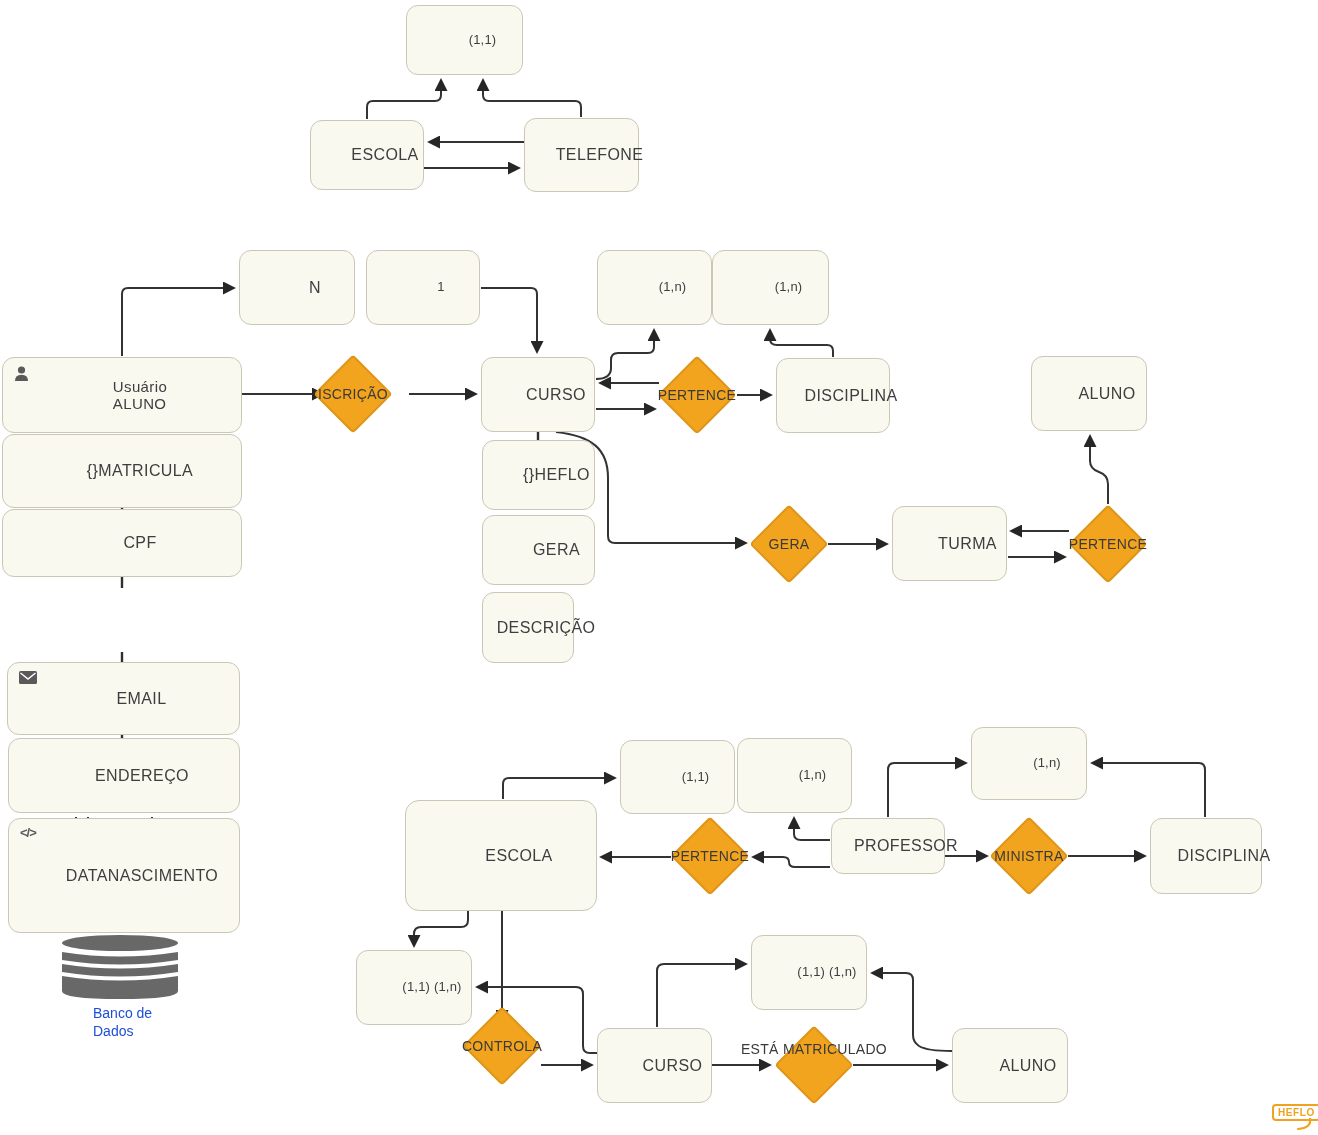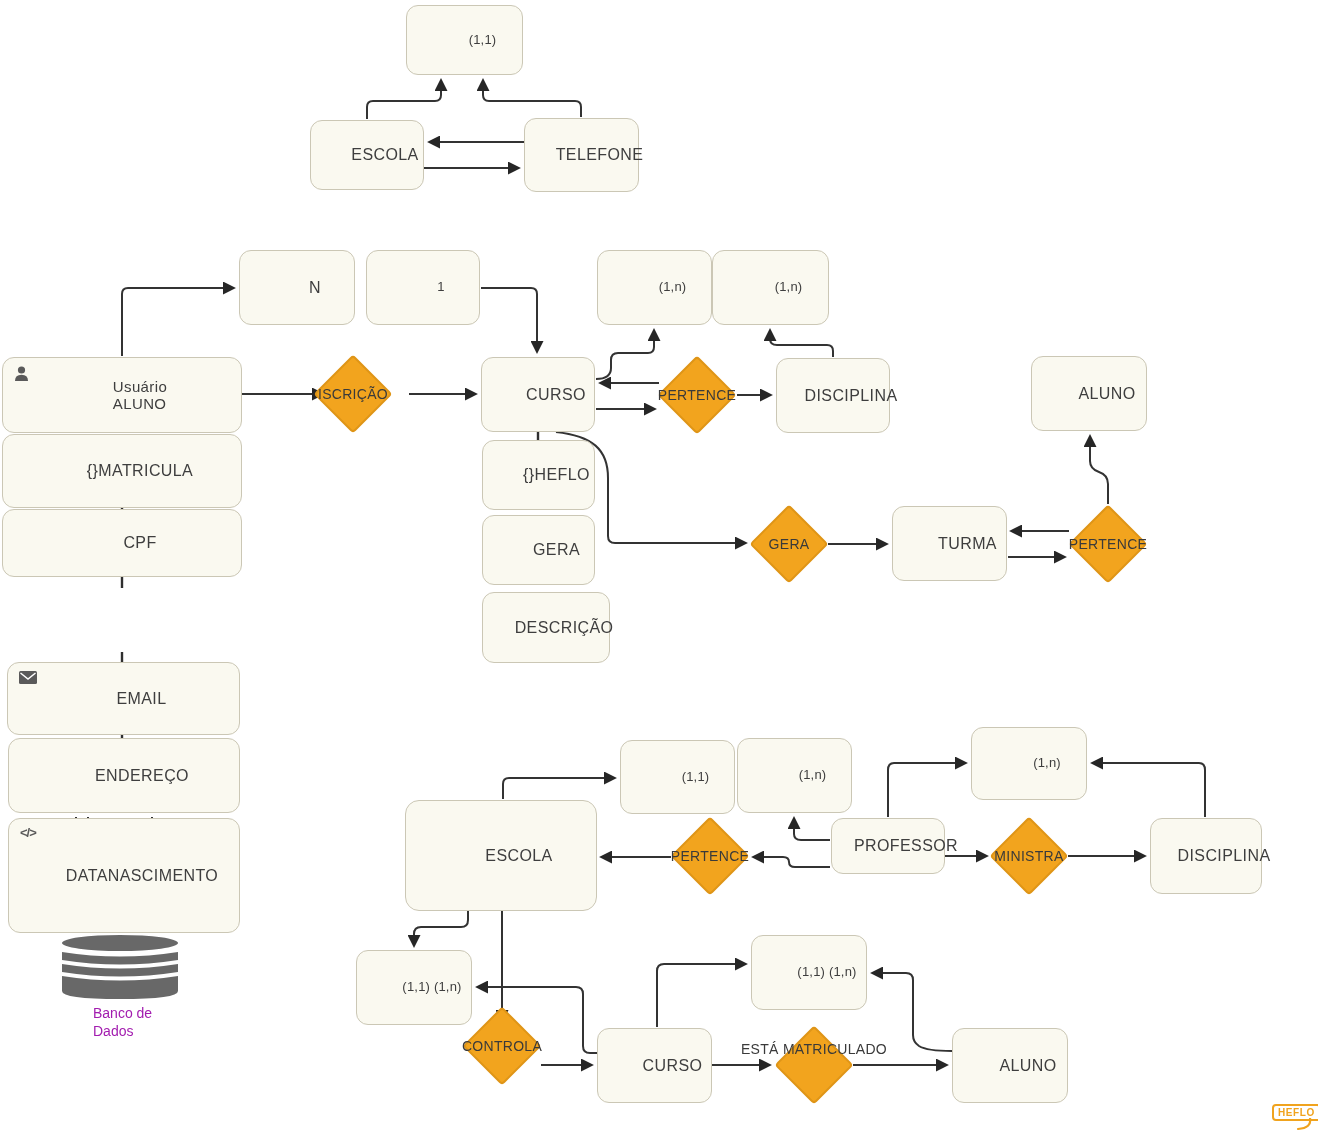--- a/index.html
+++ b/index.html
@@ -20,21 +20,21 @@
   }
   .lbl{font-size:16px;letter-spacing:.4px;text-align:center;line-height:1.25;}
   .sm{font-size:13px;letter-spacing:.2px;}
   .twolines{display:flex;flex-direction:column;align-items:flex-start;font-size:15px;letter-spacing:.4px;}
   .corner-icon{position:absolute;left:11px;top:8px;}
   .code-glyph{position:absolute;left:11px;top:6px;font-size:13px;font-weight:bold;color:#5a5a5a;letter-spacing:-1px;}
   .diamond{position:absolute;width:56px;height:56px;z-index:3;}
   .dshape{position:absolute;left:0;top:0;right:0;bottom:0;background:#f2a41e;border:2px solid #df9517;border-radius:4px;transform:rotate(45deg);box-sizing:border-box;}
   .dlabel{position:absolute;left:50%;top:50%;transform:translate(-50%,-50%);white-space:nowrap;font-size:14px;color:#3a3a3a;letter-spacing:.3px;}
   .dlabel.above{top:calc(50% - 16px);}
-  .db-text{position:absolute;left:93px;top:1004px;z-index:2;font-size:14px;line-height:1.3;color:#a21caf;}
+  .db-text{position:absolute;left:93px;top:1004px;z-index:2;font-size:14px;line-height:1.3;color:#1d4ed8;}
   .db-text span{display:block;}
   #heflo{
     position:absolute;left:1272px;top:1104px;z-index:4;
     border:2px solid #f0a31e;border-radius:4px;padding:1px 4px;
     font-size:10px;font-weight:bold;letter-spacing:.6px;color:#f0a31e;background:#ffffff;
   }
   #heflo-tail{position:absolute;left:1290px;top:1118px;z-index:4;}
 </style>
 </head>
 <body>
@@ -153,21 +153,21 @@
 
   <div class="box" style="left:481px;top:357px;width:114px;height:75px">
     <span class="lbl">CURSO</span>
   </div>
   <div class="box" style="left:482px;top:440px;width:113px;height:70px">
     <span class="lbl">{}HEFLO</span>
   </div>
   <div class="box" style="left:482px;top:515px;width:113px;height:70px">
     <span class="lbl">GERA</span>
   </div>
-  <div class="box" style="left:482px;top:592px;width:128px;height:71px">
+  <div class="box" style="left:482px;top:592px;width:92px;height:71px">
     <span class="lbl">DESCRIÇÃO</span>
   </div>
 
   <div class="box" style="left:776px;top:358px;width:114px;height:75px">
     <span class="lbl">DISCIPLINA</span>
   </div>
   <div class="box" style="left:1031px;top:356px;width:116px;height:75px">
     <span class="lbl">ALUNO</span>
   </div>
   <div class="box" style="left:892px;top:506px;width:115px;height:75px">

